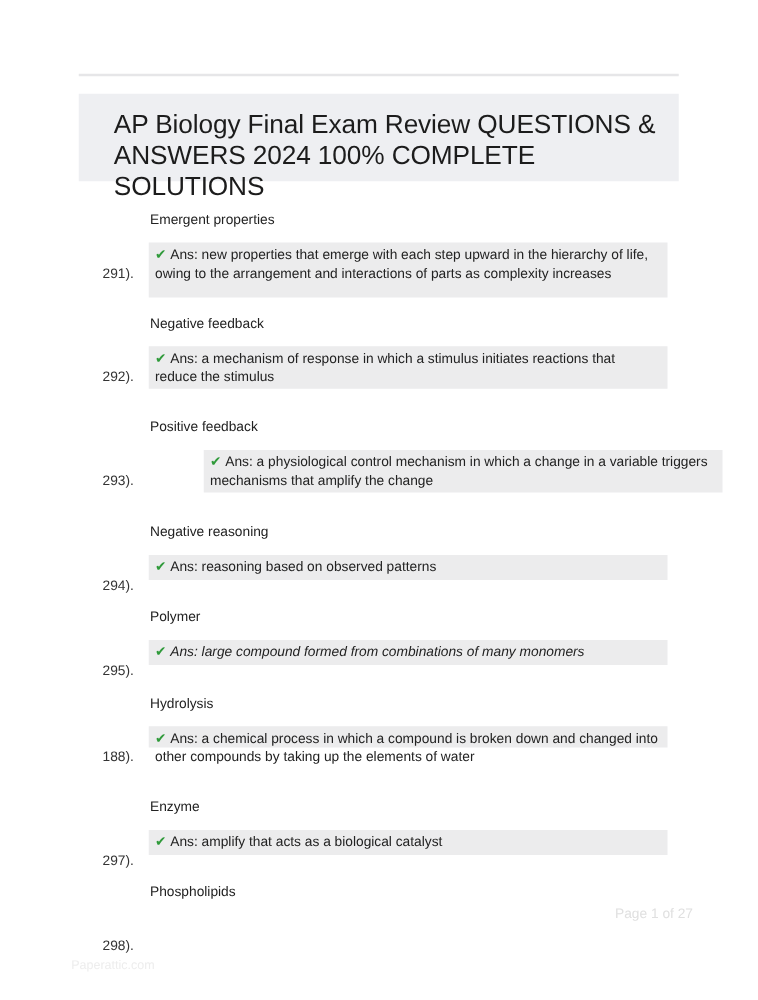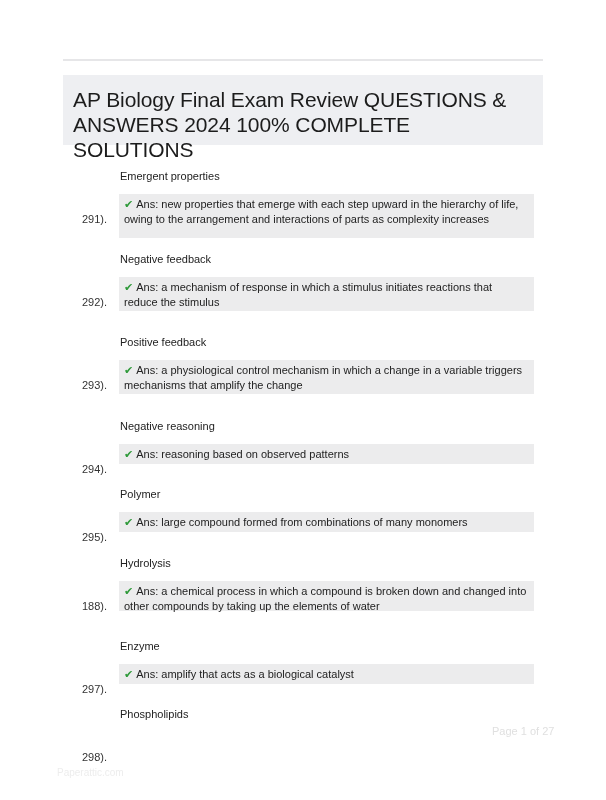--- a/index.html
+++ b/index.html
@@ -4,21 +4,21 @@
 <style>
   html, body { margin: 0; padding: 0; }
   body {
     width: 606px; height: 800px; background: #ffffff; position: relative;
     font-family: "Liberation Sans", "DejaVu Sans", sans-serif; color: #222;
     overflow: hidden;
   }
   .top-rule { position: absolute; left: 63px; top: 59px; width: 480px; height: 2px; background: #e6e6e8; }
   .title-box {
     position: absolute; left: 63px; top: 75px; width: 480px; height: 70px;
-    background: #eeeff2; box-sizing: border-box; padding: 12px 10px 0 10px;
+    background: #eeeff2; box-sizing: border-box; padding: 12px 10px 0 28px;
   }
   .title-box h1 {
     margin: 0; font-weight: 400; font-size: 21px; line-height: 25px; color: #1c1c1c;
     letter-spacing: -0.1px;
   }
   .qa { position: absolute; left: 0; width: 606px; }
   .qnum { position: absolute; left: 82px; top: 0; font-size: 11px; color: #333; margin-top: 44px; }
   .qterm { position: absolute; left: 120px; top: 1px; font-size: 11px; color: #222; }
   .ans {
     position: absolute; left: 119px; width: 415px; background: #ececed;
@@ -50,45 +50,45 @@
     <span class="qnum">292).</span>
     <span class="qterm">Negative feedback</span>
     <div class="ans" style="top:25px;height:34px;">
       <span class="check">✔</span><span>Ans:</span> <span>a mechanism of response in which a stimulus initiates reactions that reduce the stimulus</span>
     </div>
   </div>
 
   <div class="qa" style="top:335px;">
     <span class="qnum">293).</span>
     <span class="qterm">Positive feedback</span>
-    <div class="ans" style="top:25px;height:34px;">
+    <div class="ans" style="top:25px;height:34px;margin-left:44px;">
       <span class="check">✔</span><span>Ans:</span> <span>a physiological control mechanism in which a change in a variable triggers mechanisms that amplify the change</span>
     </div>
   </div>
 
   <div class="qa" style="top:419px;">
     <span class="qnum">294).</span>
     <span class="qterm">Negative reasoning</span>
     <div class="ans" style="top:25px;height:20px;">
       <span class="check">✔</span><span>Ans:</span> <span>reasoning based on observed patterns</span>
     </div>
   </div>
 
   <div class="qa" style="top:487px;">
     <span class="qnum">295).</span>
     <span class="qterm">Polymer</span>
-    <div class="ans" style="top:25px;height:20px;">
+    <div class="ans" style="top:25px;height:20px;font-style:italic;">
       <span class="check">✔</span><span>Ans:</span> <span>large compound formed from combinations of many monomers</span>
     </div>
   </div>
 
   <div class="qa" style="top:556px;">
     <span class="qnum">188).</span>
     <span class="qterm">Hydrolysis</span>
-    <div class="ans" style="top:25px;height:30px;">
+    <div class="ans" style="top:25px;height:17px;">
       <span class="check">✔</span><span>Ans:</span> <span>a chemical process in which a compound is broken down and changed into other compounds by taking up the elements of water</span>
     </div>
   </div>
 
   <div class="qa" style="top:639px;">
     <span class="qnum">297).</span>
     <span class="qterm">Enzyme</span>
     <div class="ans" style="top:25px;height:20px;">
       <span class="check">✔</span><span>Ans:</span> <span>amplify that acts as a biological catalyst</span>
     </div>

